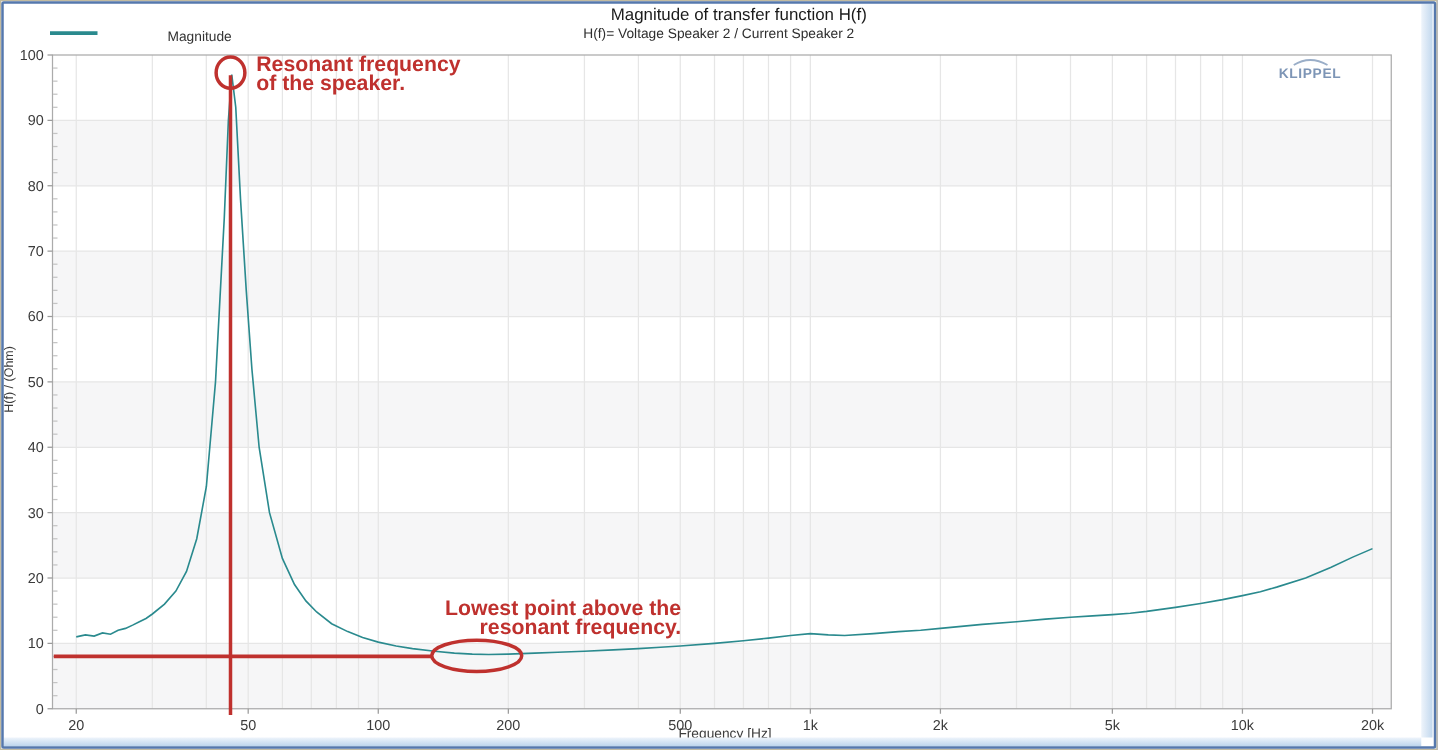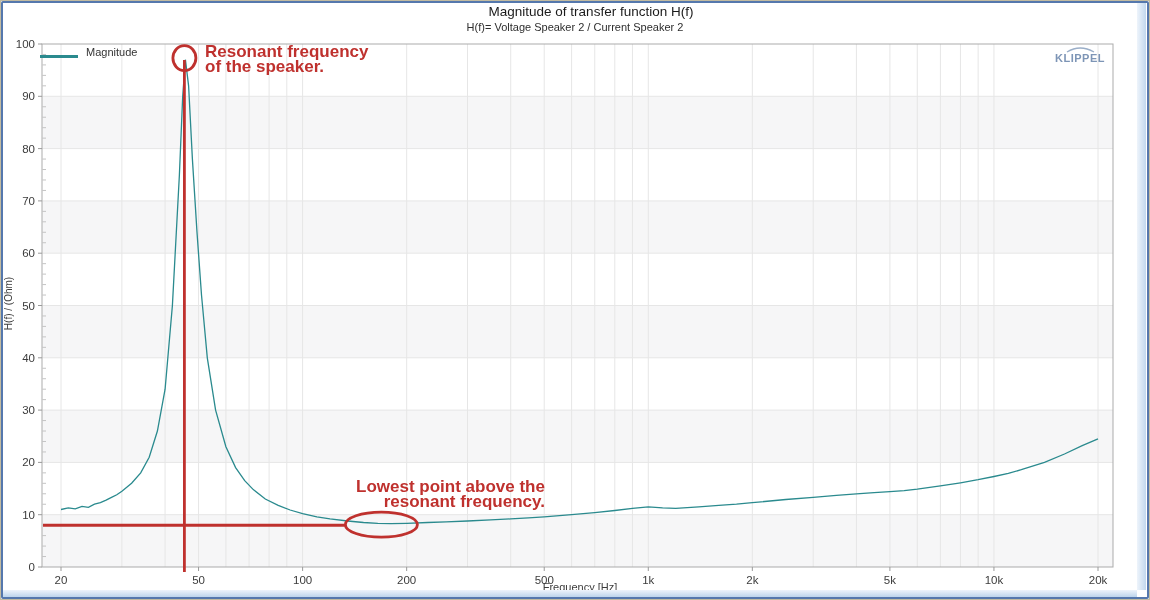--- a/index.html
+++ b/index.html
@@ -8,33 +8,33 @@
   .border-outer{position:absolute;inset:0;border:1px solid #c2bba1;pointer-events:none;z-index:50;}
   .border-blue{position:absolute;inset:1px;border:2px solid #5578ad;border-radius:2px;pointer-events:none;z-index:50;}
   .scroll-right{position:absolute;left:1137px;top:3px;width:9px;height:587px;
                 background:linear-gradient(90deg,#eef4fb,#c2d8ee);z-index:40;}
   .scroll-bottom{position:absolute;left:3px;top:590px;width:1134px;height:7px;
                  background:linear-gradient(180deg,#eef4fb,#bcd4ec);z-index:40;}
   .chart-title{position:absolute;left:16px;top:4px;width:1150px;text-align:center;
                font-size:13.5px;color:#1b1b1b;}
   .chart-subtitle{position:absolute;left:0;top:21px;width:1150px;text-align:center;
                   font-size:11px;color:#2e2e2e;}
-  .legend{position:absolute;left:40px;top:46px;height:12px;display:flex;align-items:flex-end;z-index:10;}
+  .legend{position:absolute;left:40px;top:24px;height:12px;display:flex;align-items:flex-start;z-index:10;gap:48px;}
   .legend-swatch{width:38px;height:3px;margin-top:1px;}
   .legend-label{margin-left:8px;font-size:11px;color:#333;}
   #plot{position:absolute;left:0;top:0;z-index:5;}
   .y-axis-title{position:absolute;left:-27px;top:298px;width:70px;text-align:center;
                 font-size:10px;color:#3c3c3c;transform:rotate(-90deg);}
   .x-axis-title{position:absolute;left:0;top:581px;width:1160px;text-align:center;
                 font-size:11px;color:#3c3c3c;z-index:6;}
   .red-note{position:absolute;font-size:17px;font-weight:bold;line-height:15px;
             white-space:pre-line;z-index:12;}
   #note-resonant{left:205px;top:44px;}
   #note-lowest{left:356px;top:479px;text-align:right;}
-  .klippel{position:absolute;left:1018px;top:44px;width:60px;height:22px;z-index:10;margin-left:32px;}
+  .klippel{position:absolute;left:1018px;top:44px;width:60px;height:22px;z-index:10;}
 </style>
 </head>
 <body>
 
 <div class="window">
 
   <div class="chart-title">Magnitude of transfer function H(f)</div>
   <div class="chart-subtitle">H(f)= Voltage Speaker 2 / Current Speaker 2</div>
 
   <div class="legend">

